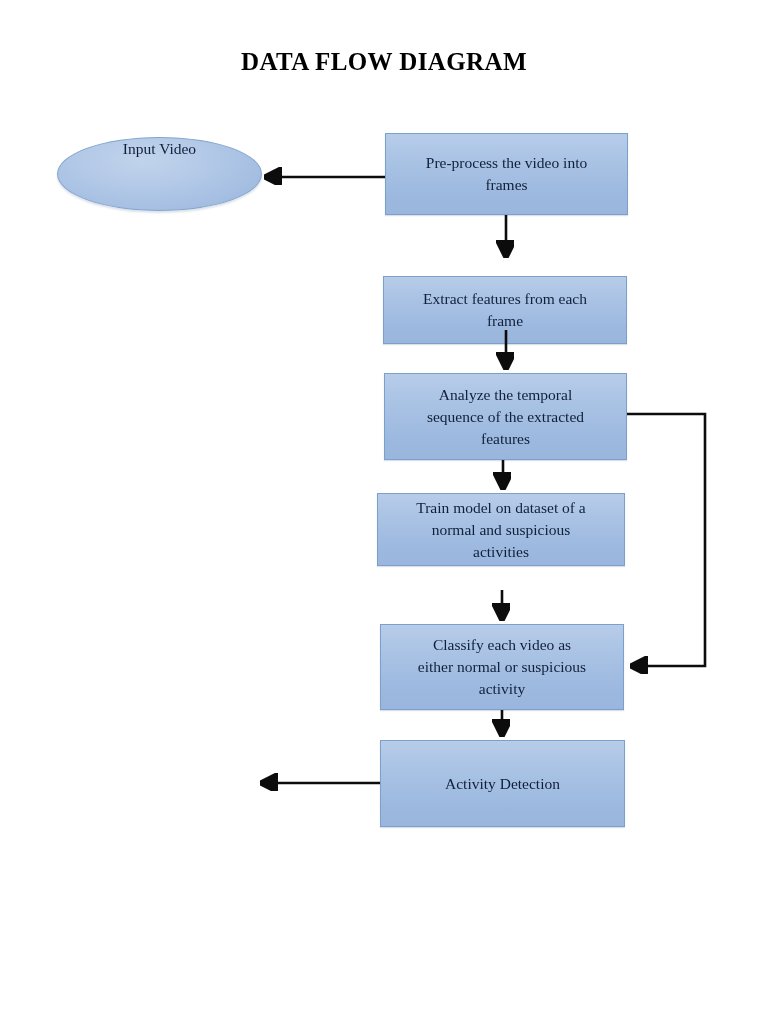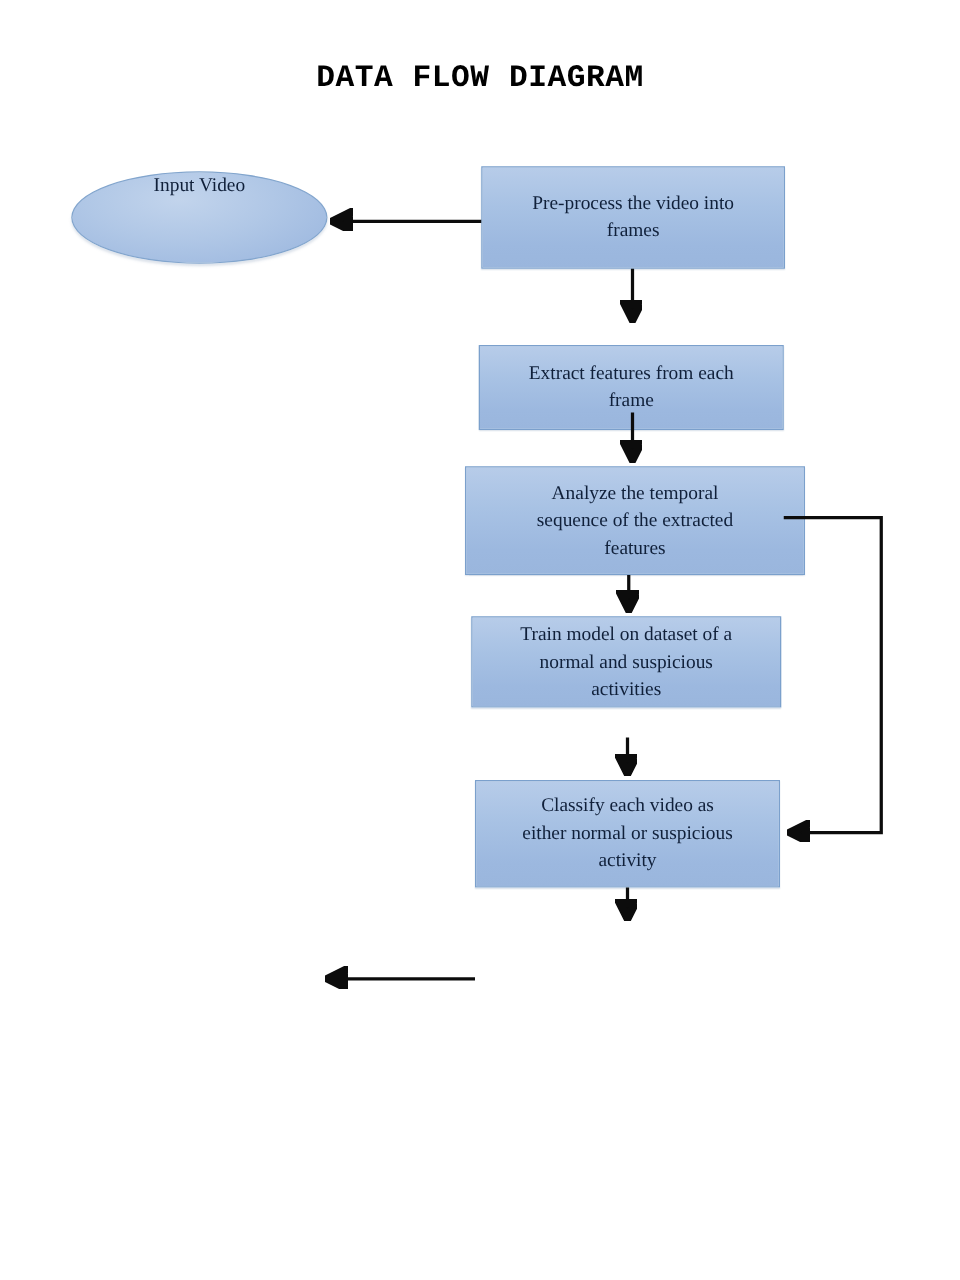--- a/index.html
+++ b/index.html
@@ -24,21 +24,21 @@
     height: 1024px;
   }
 
   
   .diagram-title {
     position: absolute;
     left: 0;
     top: 48px;
     width: 768px;
     text-align: center;
-    font-family: Liberation Mono, monospace;
+    font-family: Liberation Serif, serif;
     font-weight: bold;
     font-size: 25px;
     letter-spacing: 0.4px;
     color: #000000;
   }
 
   
   .node-label {
     position: relative;
     z-index: 3;
@@ -134,33 +134,36 @@
   <div class="proc-box" style="left:385px; top:133px; width:243px; height:82px;">
     <span class="node-label">Pre-process the video into
 frames</span>
   </div>
 
   <div class="proc-box" style="left:383px; top:276px; width:244px; height:68px;">
     <span class="node-label">Extract features from each
 frame</span>
   </div>
 
-  <div class="proc-box" style="left:372px; top:373px; width:272px; height:87px;">
+  <div class="proc-box" style="left:384px; top:373px; width:243px; height:87px;">
     <span class="node-label">Analyze the temporal
 sequence of the extracted
 features</span>
   </div>
 
   <div class="proc-box" style="left:377px; top:493px; width:248px; height:73px;">
     <span class="node-label">Train model on dataset of a
 normal and suspicious
 activities</span>
   </div>
 
   <div class="proc-box" style="left:380px; top:624px; width:244px; height:86px;">
     <span class="node-label">Classify each video as
 either normal or suspicious
 activity</span>
   </div>
 
+  <div class="proc-box" style="left:380px; top:740px; width:245px; height:87px;">
+    <span class="node-label">Activity Detection</span>
+  </div>
 
 
 </div>
 
 </body></html>

